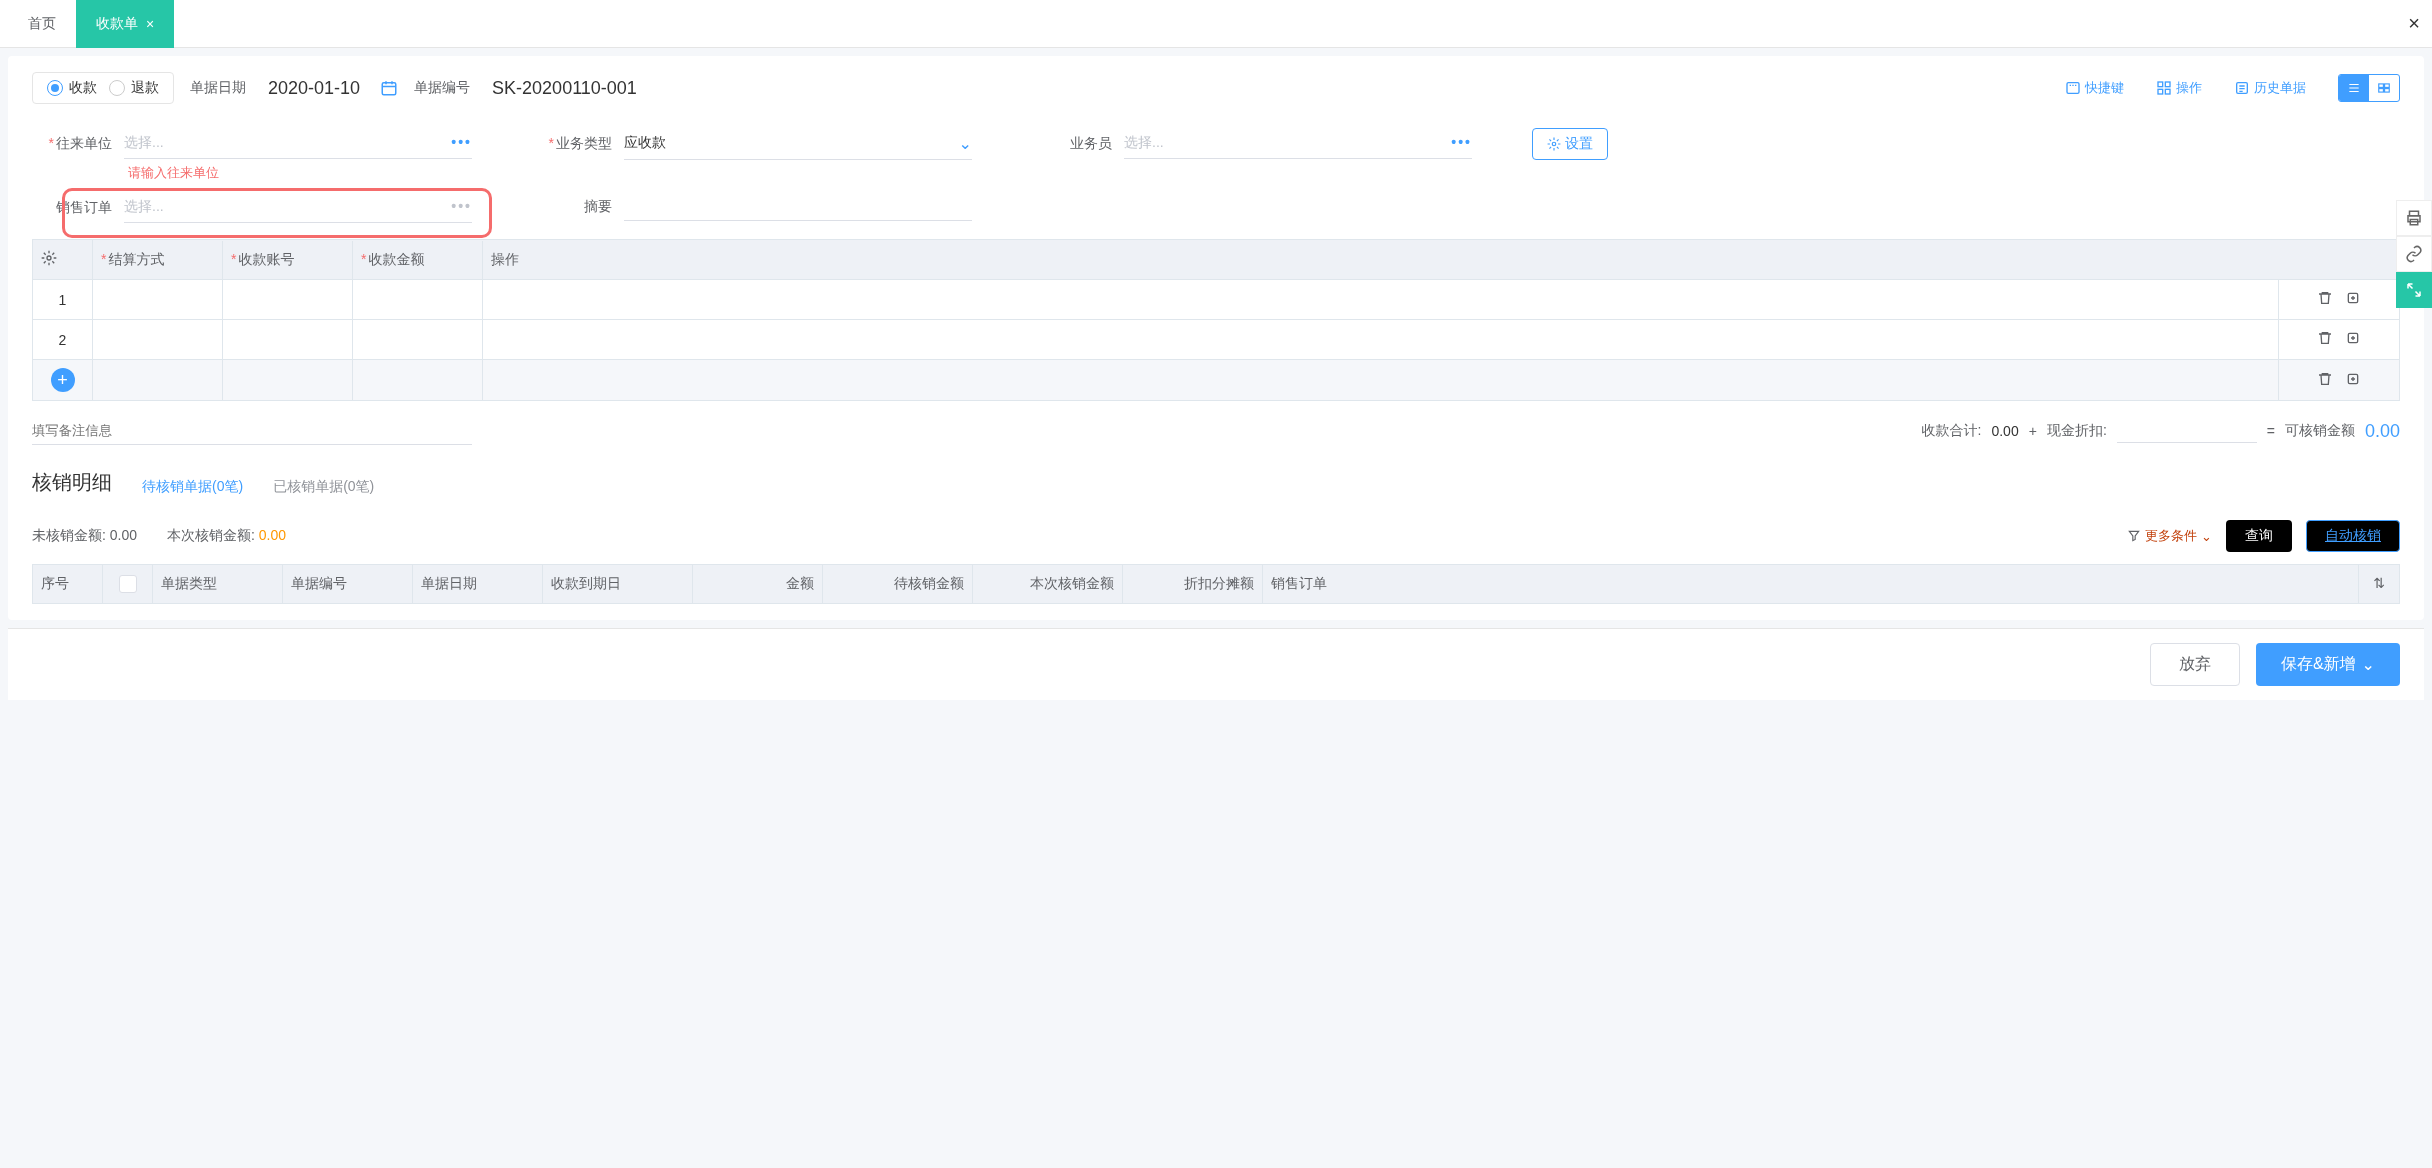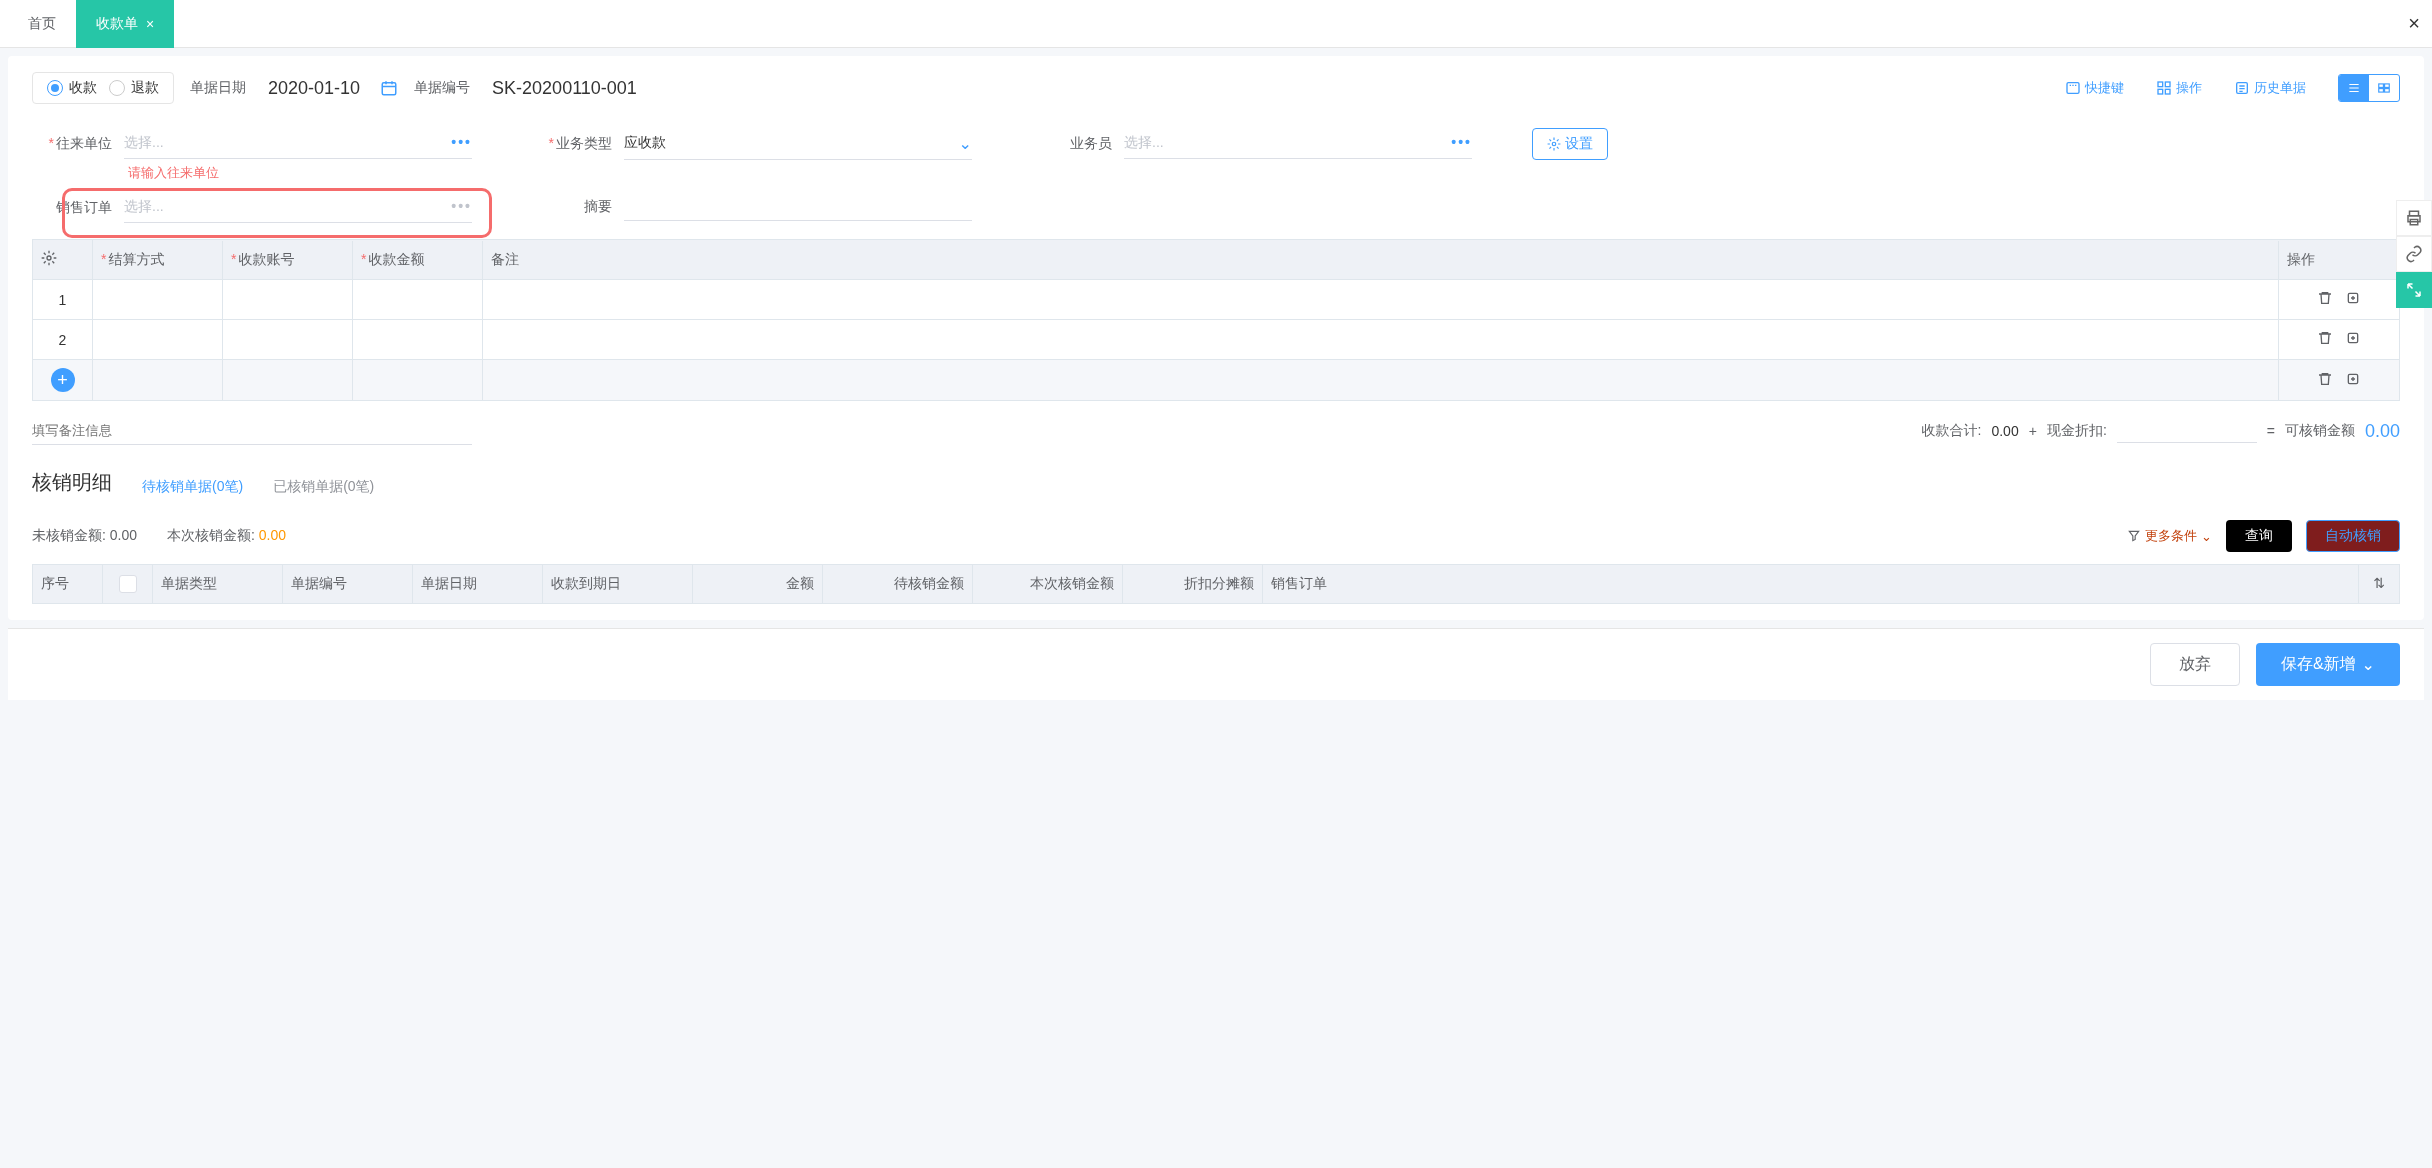--- a/index.html
+++ b/index.html
@@ -69,21 +69,21 @@
 .section-title { font-size: 20px; font-weight: 500; margin-right: 30px; }
 .sec-header { display: flex; align-items: flex-end; margin-bottom: 24px; }
 .sub-tab { color: #909399; margin-right: 30px; cursor: pointer; }
 .sub-tab.active { color: #409EFF; }
 
 .filter-row { display: flex; align-items: center; margin-bottom: 12px; }
 .filter-row .left { display: flex; gap: 30px; color: #606266; }
 .filter-row .right { margin-left: auto; display: flex; align-items: center; gap: 14px; }
 .btn { padding: 6px 18px; border-radius: 4px; cursor: pointer; border: 1px solid transparent; }
 .btn-primary { background: #000000; color: #fff; }
-.btn-outline { border-color: #409EFF; color: #409EFF; background: #7f1d1d; }
+.btn-outline { border-color: #409EFF; color: #409EFF; background: #000000; text-decoration: underline; }
 .amt-orange { color: #ff9800; }
 
 .detail-grid { border: 1px solid #dfe6ec; }
 .dg-header { display: flex; background: #eef1f6; }
 .dg-header .dcell { padding: 10px 8px; border-right: 1px solid #dfe6ec; color: #606266; font-weight: 500; }
 .dcell.d-idx { width: 70px; }
 .dcell.d-chk { width: 50px; display: flex; align-items: center; justify-content: center; }
 .dcell.d-type { width: 130px; }
 .dcell.d-no { width: 130px; }
 .dcell.d-date { width: 130px; }
@@ -237,21 +237,20 @@
     <div class="grid-header">
       <div class="cell c-idx">
         <svg width="16" height="16" viewBox="0 0 24 24" fill="none" stroke="#606266" stroke-width="2">
             <circle cx="12" cy="12" r="3"></circle>
             <path d="M12 1v4M12 19v4M4.2 4.2l2.8 2.8M17 17l2.8 2.8M1 12h4M19 12h4M4.2 19.8L7 17M17 7l2.8-2.8"></path>
           </svg>
       </div>
       <div class="cell c-settle"><span class="req">*</span><span>结算方式</span></div>
       <div class="cell c-acct"><span class="req">*</span><span>收款账号</span></div>
       <div class="cell c-amt"><span class="req">*</span><span>收款金额</span></div>
-      <div class="cell c-remark">备注</div>
       <div class="cell c-ops">操作</div>
     </div>
     <div class="grid-row">
       <div class="cell c-idx">1</div>
       <div class="cell c-settle"></div>
       <div class="cell c-acct"></div>
       <div class="cell c-amt"></div>
       <div class="cell c-remark"></div>
       <div class="cell c-ops">
         <span class="op-icon"><svg width="16" height="16" viewBox="0 0 24 24" fill="none" stroke="#606266" stroke-width="2">

